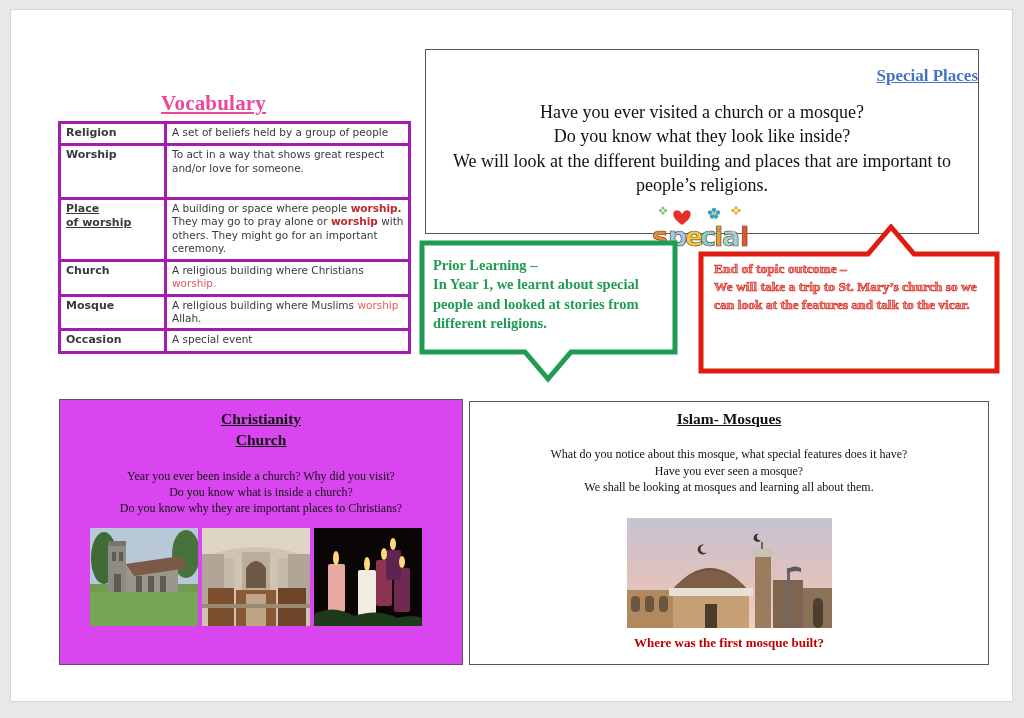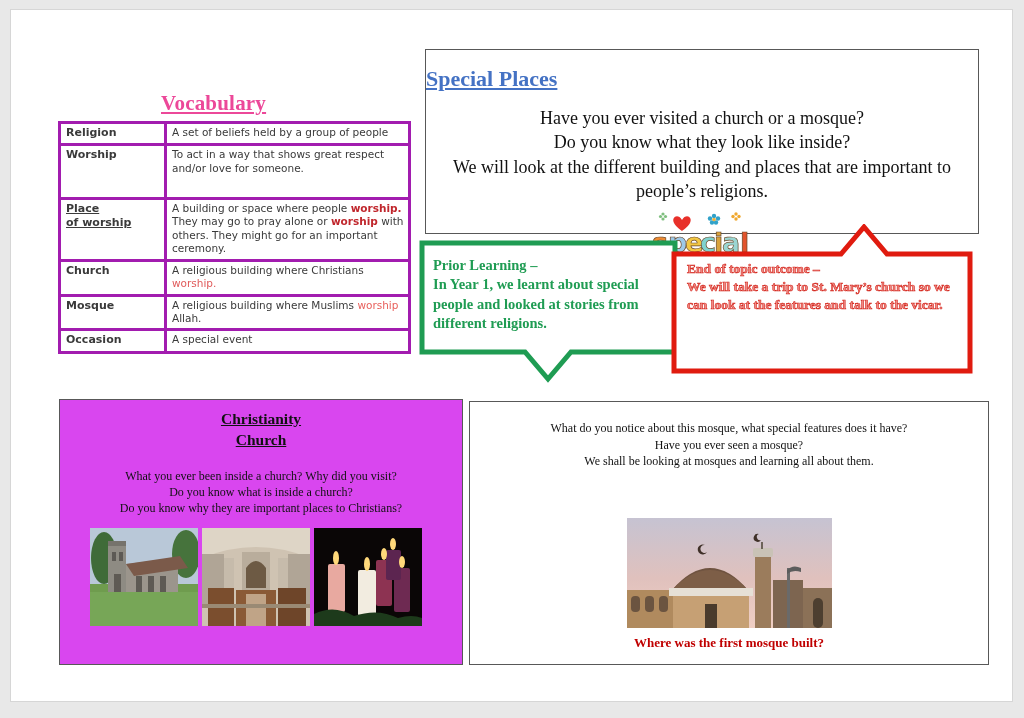--- a/index.html
+++ b/index.html
@@ -81,22 +81,22 @@
     left: 414px;
     top: 39px;
     width: 554px;
     height: 185px;
     border: 1px solid #585858;
     background: #ffffff;
     box-sizing: border-box;
   }
   .sp-title {
     margin-top: 16px;
-    text-align: left;
-    font-size: 22px;
+    text-align: right;
+    font-size: 17px;
     font-weight: bold;
     color: #4472c4;
     text-decoration: underline;
   }
   .sp-lines {
     margin-top: 14px;
     text-align: center;
     font-size: 18px;
     line-height: 1.35;
     color: #111111;
@@ -124,21 +124,21 @@
     width: 228px;
     font-size: 14.5px;
     font-weight: bold;
     line-height: 1.33;
     color: #1f9c53;
   }
 
   
   .red-bubble {
     position: absolute;
-    left: 660px;
+    left: 687px;
     top: 214px;
     width: 264px;
     height: 150px;
   }
   .red-bubble .rb-text {
     position: absolute;
     left: 16px;
     top: 36px;
     width: 274px;
     font-size: 13.5px;
@@ -339,21 +339,21 @@
         <span>We will take a trip to St. Mary’s church so we can look at the features and talk to the vicar.</span>
       </div>
     </div>
 
     <div class="chr-box">
       <div class="chr-title">
         <span>Christianity</span><br>
         <span>Church</span>
       </div>
       <div class="chr-lines">
-        <div>What you ever been inside a church? Why did you visit?</div>
+        <div>Year you ever been inside a church? Why did you visit?</div>
         <div>Do you know what is inside a church?</div>
         <div>Do you know why they are important places to Christians?</div>
       </div>
       <div class="chr-imgs">
 
         <svg width="108" height="98">
           <rect width="108" height="98" fill="#a9bcd0"></rect>
           <rect y="0" width="108" height="56" fill="#b9c8d8"></rect>
           <rect y="56" width="108" height="42" fill="#6f9c4e"></rect>
           <ellipse cx="14" cy="30" rx="13" ry="26" fill="#3f6b38"></ellipse>
@@ -399,20 +399,21 @@
           <ellipse cx="70" cy="26" rx="3" ry="6" fill="#ffd87a"></ellipse>
           <ellipse cx="88" cy="34" rx="3" ry="6" fill="#ffd87a"></ellipse>
           <ellipse cx="79" cy="16" rx="3" ry="6" fill="#ffd87a"></ellipse>
           <path d="M0,86 q20,-10 40,2 q24,-8 44,2 q14,-4 24,0 L108,98 L0,98 Z" fill="#1d3a1b"></path>
         </svg>
 
       </div>
     </div>
 
     <div class="isl-box">
+      <div class="isl-title">Islam- Mosques</div>
       <div class="isl-lines">
         <div>What do you notice about this mosque, what special features does it have?</div>
         <div>Have you ever seen a mosque?</div>
         <div>We shall be looking at mosques and learning all about them.</div>
       </div>
       <svg class="isl-img" viewBox="0 0 205 110">
         <defs>
           <linearGradient id="sky" x1="0" y1="0" x2="0" y2="1">
             <stop offset="0%" stop-color="#c6c3d2"></stop>
             <stop offset="55%" stop-color="#e0c1bd"></stop>

